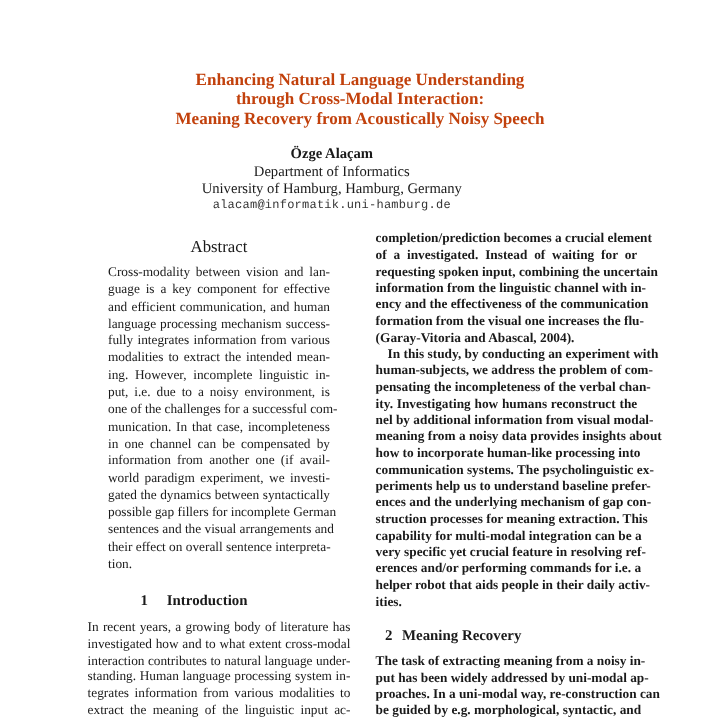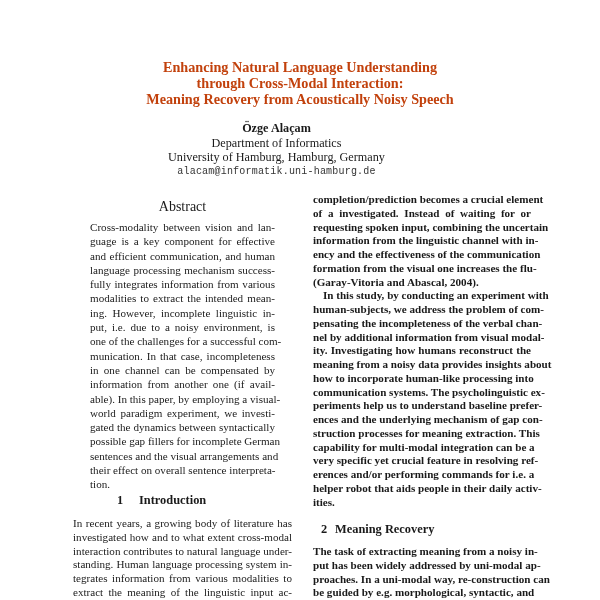--- a/index.html
+++ b/index.html
@@ -52,21 +52,20 @@
     <span class="ln">and efficient communication, and human</span>
     <span class="ln">language processing mechanism success-</span>
     <span class="ln">fully integrates information from various</span>
     <span class="ln">modalities to extract the intended mean-</span>
     <span class="ln">ing.  However, incomplete linguistic in-</span>
     <span class="ln">put, i.e.  due to a noisy environment, is</span>
     <span class="ln">one of the challenges for a successful com-</span>
     <span class="ln">munication.  In that case, incompleteness</span>
     <span class="ln">in one channel can be compensated by</span>
     <span class="ln">information from another one (if avail-</span>
-    <span class="ln">able). In this paper, by employing a visual-</span>
     <span class="ln">world paradigm experiment, we investi-</span>
     <span class="ln">gated the dynamics between syntactically</span>
     <span class="ln">possible gap fillers for incomplete German</span>
     <span class="ln">sentences and the visual arrangements and</span>
     <span class="ln">their effect on overall sentence interpreta-</span>
     <span class="ln last">tion.</span>
   </div>
 
   <div class="section-heading" style="left:73px; top:493px;margin-left:44px;">
     <span class="num">1</span><span>Introduction</span>
@@ -85,22 +84,22 @@
     <span class="ln">completion/prediction becomes a crucial element</span>
     <span class="ln">of a investigated.  Instead of waiting for or</span>
     <span class="ln">requesting spoken input, combining the uncertain</span>
     <span class="ln">information from the linguistic channel with in-</span>
     <span class="ln">ency and the effectiveness of the communication</span>
     <span class="ln">formation from the visual one increases the flu-</span>
     <span class="ln last">(Garay-Vitoria and Abascal, 2004).</span>
     <span class="ln indent">In this study, by conducting an experiment with</span>
     <span class="ln">human-subjects, we address the problem of com-</span>
     <span class="ln">pensating the incompleteness of the verbal chan-</span>
+    <span class="ln">ity.  Investigating how humans reconstruct the</span>
     <span class="ln">nel by additional information from visual modal-</span>
-    <span class="ln">ity.  Investigating how humans reconstruct the</span>
     <span class="ln">meaning from a noisy data provides insights about</span>
     <span class="ln">how to incorporate human-like processing into</span>
     <span class="ln">communication systems. The psycholinguistic ex-</span>
     <span class="ln">periments help us to understand baseline prefer-</span>
     <span class="ln">ences and the underlying mechanism of gap con-</span>
     <span class="ln">struction processes for meaning extraction.  This</span>
     <span class="ln">capability for multi-modal integration can be a</span>
     <span class="ln">very specific yet crucial feature in resolving ref-</span>
     <span class="ln">erences and/or performing commands for i.e.  a</span>
     <span class="ln">helper robot that aids people in their daily activ-</span>

